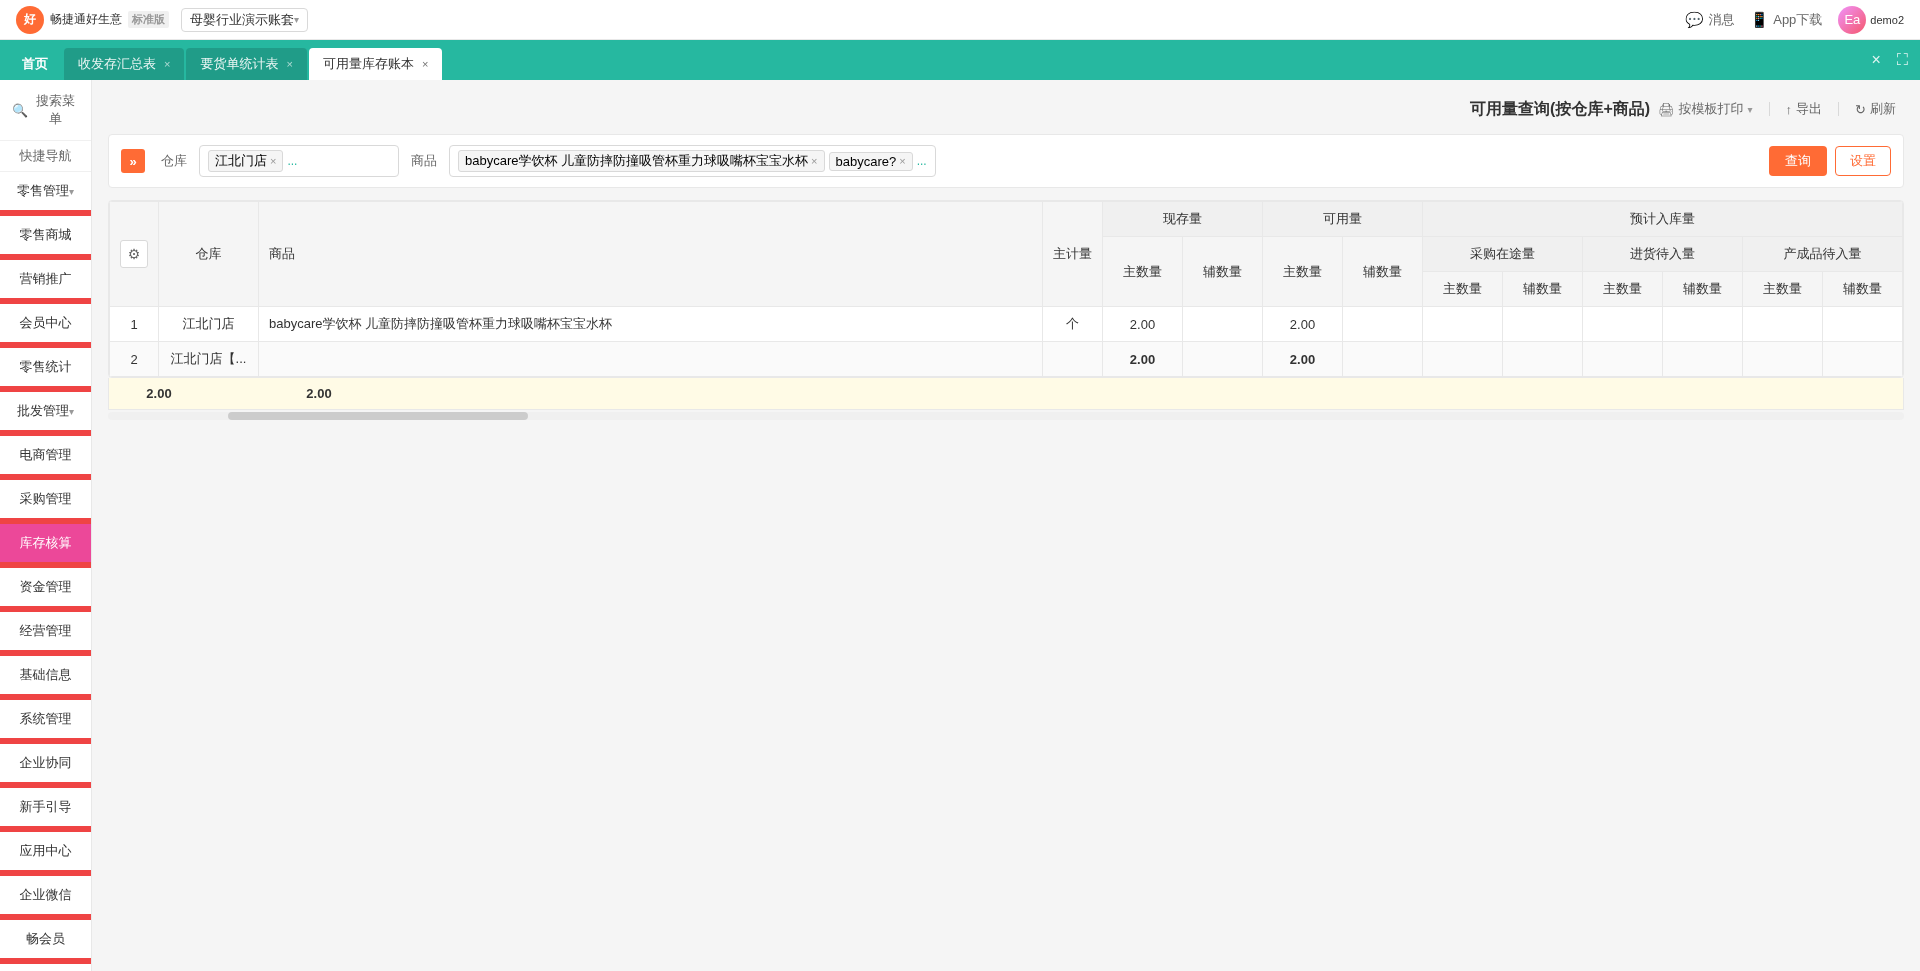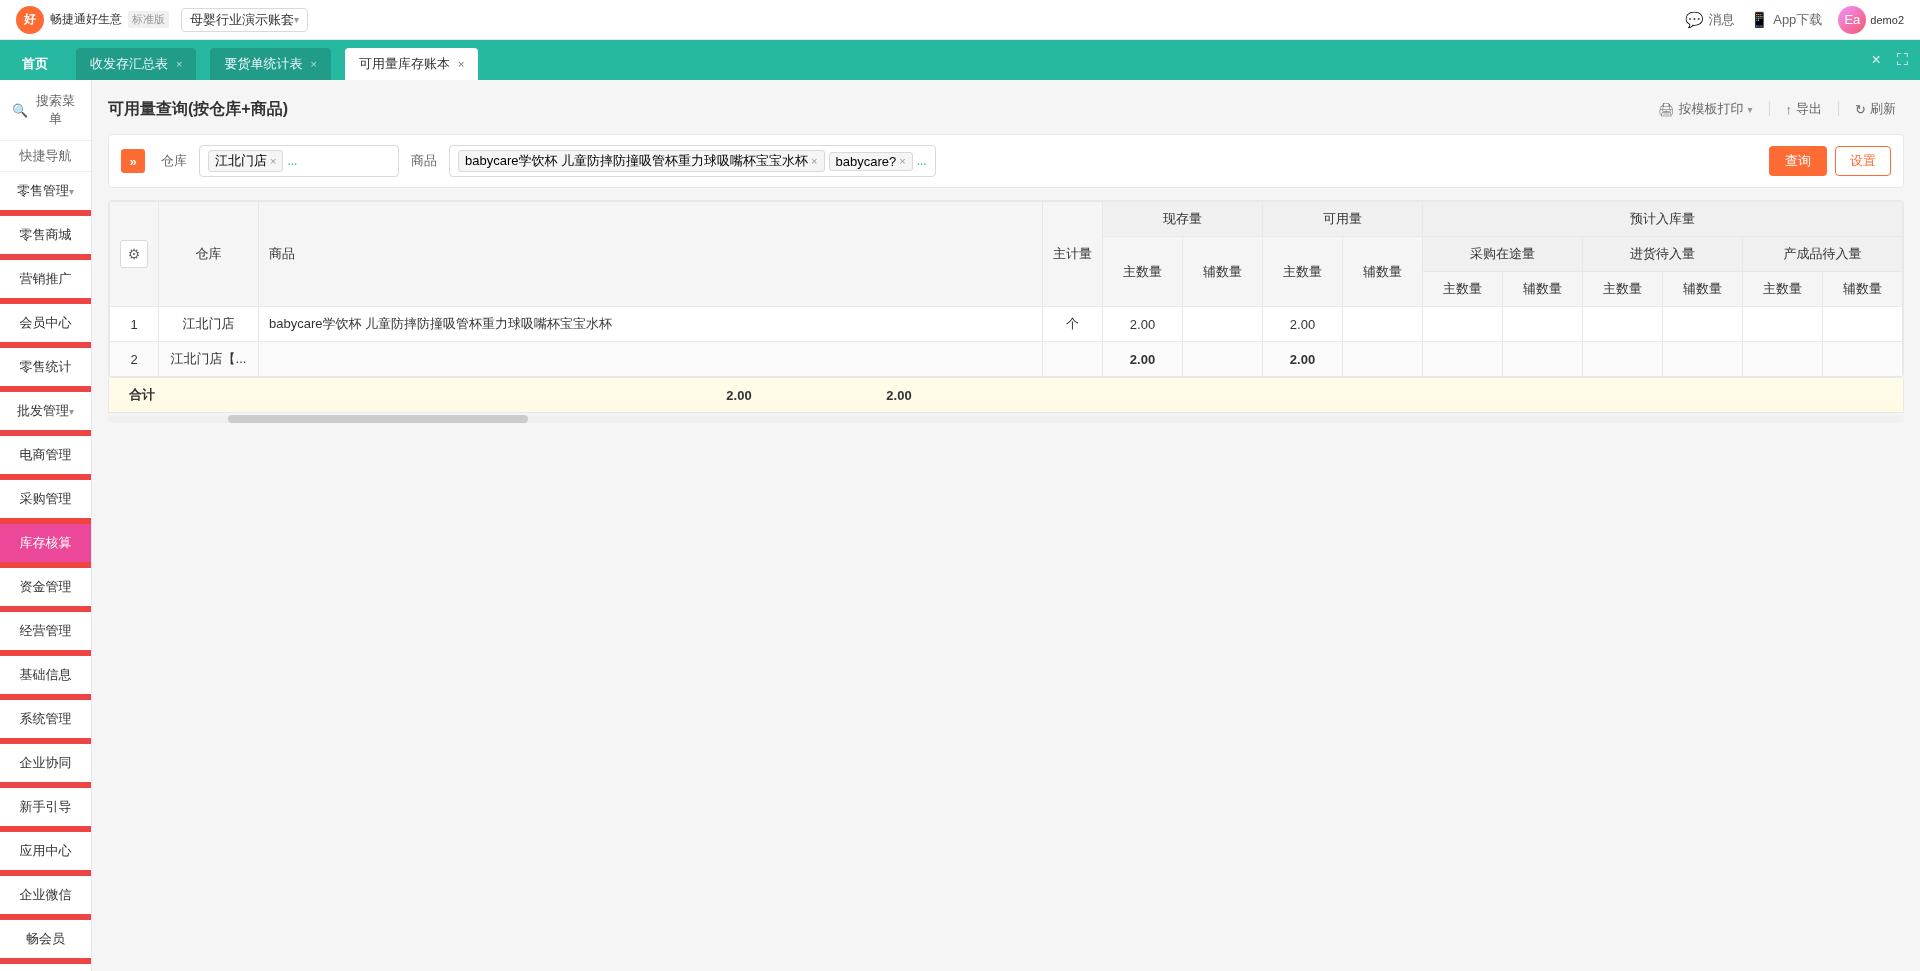--- a/index.html
+++ b/index.html
@@ -12,35 +12,35 @@
       display: flex;
       align-items: center;
       justify-content: space-between;
       padding: 0 16px;
       border-bottom: 1px solid #e8e8e8;
     }
     .top-bar-left { display: flex; align-items: center; gap: 12px; }
     .logo-area { display: flex; align-items: center; gap: 6px; }
     .logo-icon { width: 28px; height: 28px; background: #ff6b35; border-radius: 50%; display: flex; align-items: center; justify-content: center; color: #fff; font-size: 12px; font-weight: bold; }
     .logo-text { font-size: 12px; color: #333; }
-    .standard-badge { font-size: 11px; color: #999; background: #f0f0f0; padding: 1px 4px; border-radius: 2px; }
+    .standard-badge { font-size: 11px; color: #999; background: #f0f0f0; padding: 1px 4px; border-radius: 2px; font-weight: bold; }
     .industry-select { display: flex; align-items: center; border: 1px solid #d9d9d9; border-radius: 4px; padding: 2px 8px; cursor: pointer; color: #333; font-size: 12px; min-width: 120px; }
     .top-bar-right { display: flex; align-items: center; gap: 16px; }
     .top-bar-action { display: flex; align-items: center; gap: 4px; color: #666; font-size: 12px; cursor: pointer; }
     .user-avatar { width: 28px; height: 28px; border-radius: 50%; background: linear-gradient(135deg, #f093fb, #f5576c); display: flex; align-items: center; justify-content: center; color: #fff; font-size: 11px; }
     .user-name { color: #333; font-size: 11px; }
 
     
     .tab-bar {
       height: 40px;
       background: #26b8a0;
       display: flex;
       align-items: center;
       padding: 0 8px;
-      gap: 14px;
+      gap: 2px;
       position: relative;
     }
     .tab-item {
       height: 32px;
       display: flex;
       align-items: center;
       padding: 0 14px;
       border-radius: 4px 4px 0 0;
       cursor: pointer;
       font-size: 13px;
@@ -85,21 +85,21 @@
     .sidebar-item.active { background: #ec4899; color: #fff; border-radius: 0; }
     .sidebar-item .arrow { font-size: 10px; color: #999; }
 
     
     .main-content { flex: 1; overflow-y: auto; padding: 16px; background: #f5f5f5; }
 
     
     .page-header {
       display: flex;
       align-items: center;
-      justify-content: space-between;
+      justify-content: flex-end;
       margin-bottom: 12px;
     }
     .page-title { font-size: 16px; color: #333; font-weight: bold; }
     .page-actions { display: flex; align-items: center; gap: 8px; }
     .action-btn { display: flex; align-items: center; gap: 4px; color: #666; font-size: 12px; cursor: pointer; padding: 4px 8px; border-radius: 3px; }
     .divider-v { width: 1px; height: 14px; background: #d9d9d9; }
 
     
     .filter-area {
       background: #fff;
@@ -450,21 +450,20 @@
             <td></td>
             <td></td>
             <td></td>
             <td></td>
           </tr>
         </tbody>
       </table>
     </div>
 
     <div style="background:#fffbe6; border:1px solid #e8e8e8; border-top:none; display:flex; align-items:center; padding:8px 10px;">
-      <span style="font-weight:bold; color:#333; min-width:580px; padding-left:10px;">合计</span>
       <span style="min-width:80px; text-align:center; font-weight:bold; color:#333;">2.00</span>
       <span style="min-width:80px; text-align:center;"></span>
       <span style="min-width:80px; text-align:center; font-weight:bold; color:#333;">2.00</span>
     </div>
 
     <div class="scroll-bar-container">
       <div class="scroll-bar-thumb"></div>
     </div>
 
   </div>

